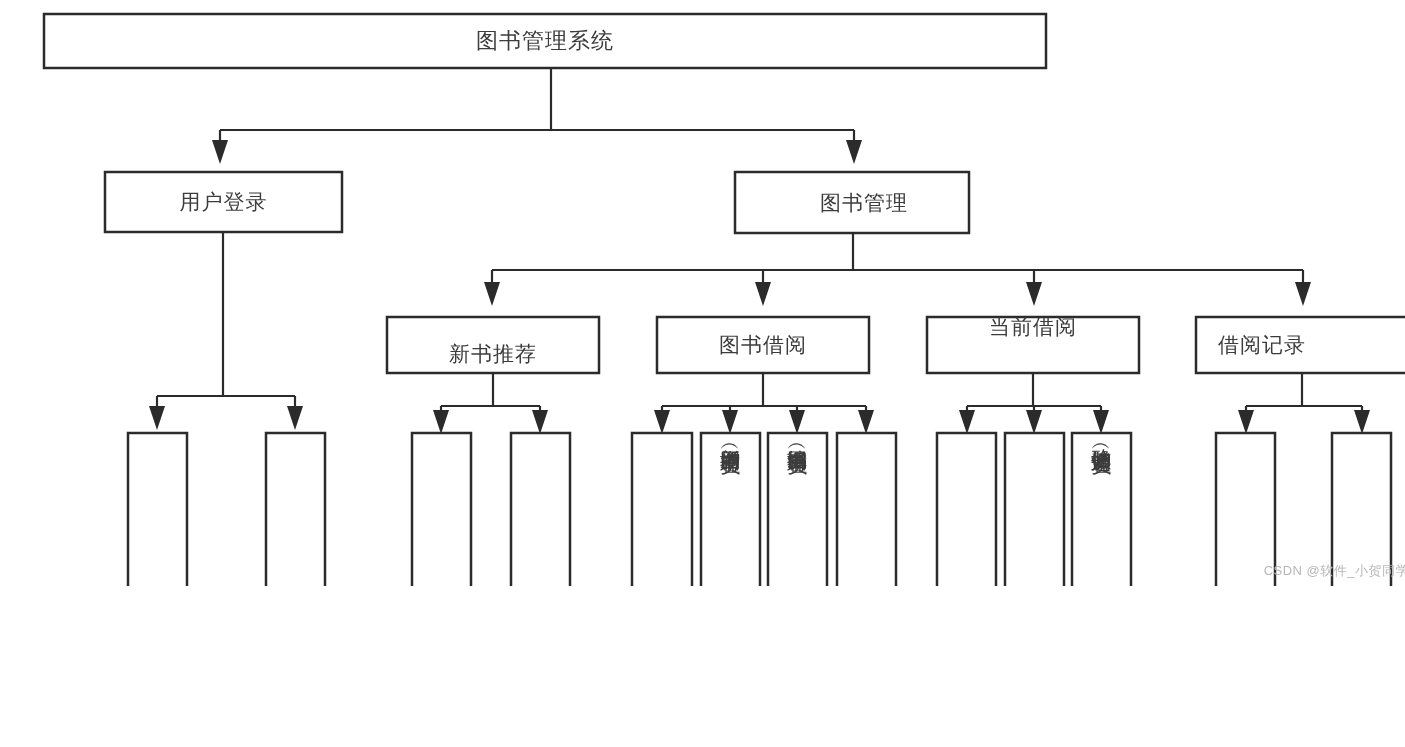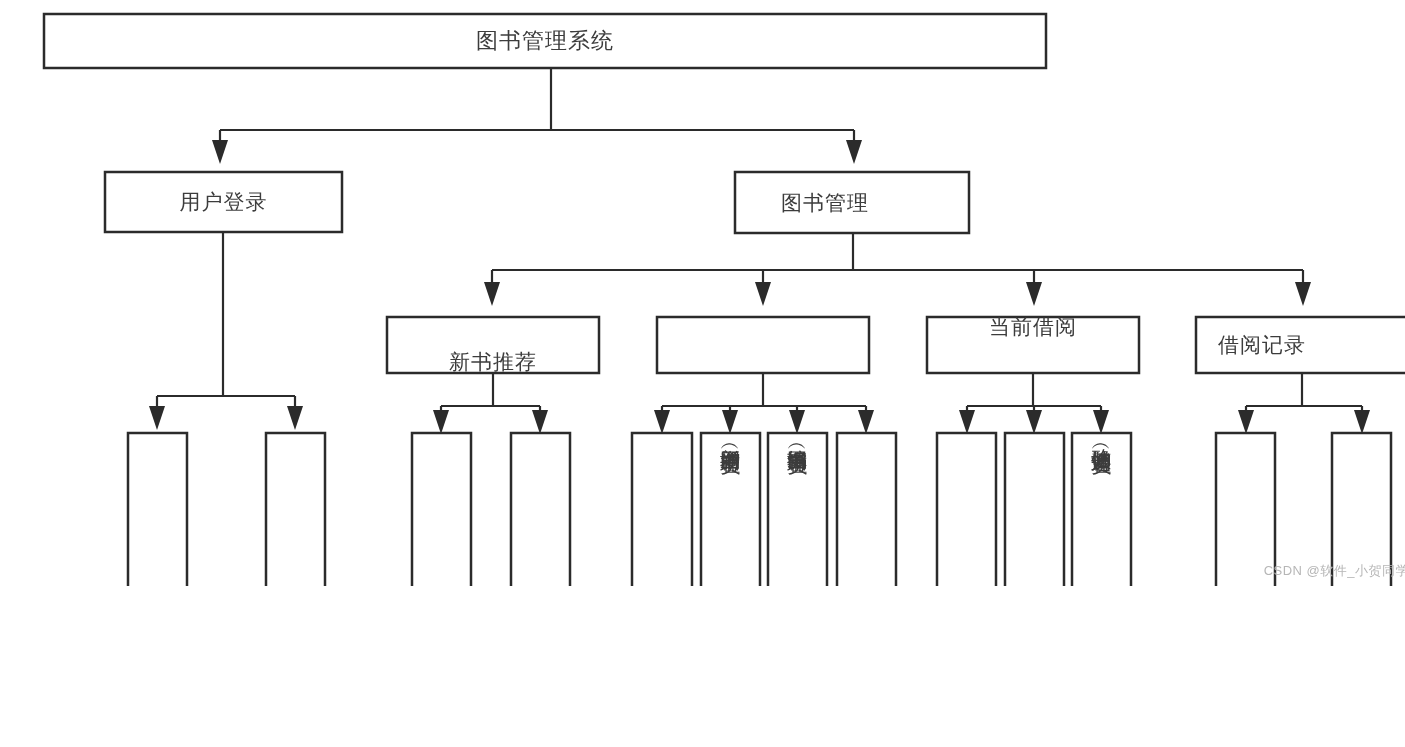--- a/index.html
+++ b/index.html
@@ -192,28 +192,31 @@
   </svg>
 
   <div class="hlabel-wrap" style="left:20px; top:14px; width:1002px; height:54px;">
     <span class="hlabel-text title-text">图书管理系统</span>
   </div>
 
   <div class="hlabel-wrap" style="left:81px; top:172px; width:237px; height:60px;">
     <span class="hlabel-text">用户登录</span>
   </div>
 
-  <div class="hlabel-wrap" style="left:684px; top:172px; width:234px; height:61px;">
+  <div class="hlabel-wrap" style="left:723px; top:172px; width:234px; height:61px;">
     <span class="hlabel-text">图书管理</span>
   </div>
 
-  <div class="hlabel-wrap" style="left:363px; top:334px; width:212px; height:56px;border-radius:23px;">
+  <div class="hlabel-wrap" style="left:363px; top:326px; width:212px; height:56px;border-radius:23px;">
     <span class="hlabel-text">新书推荐</span>
   </div>
 
+  <div class="hlabel-wrap" style="left:633px; top:317px; width:212px; height:56px;">
+    <span class="hlabel-text">图书借阅</span>
+  </div>
 
   <div class="hlabel-wrap" style="left:903px; top:299px; width:212px; height:56px;">
     <span class="hlabel-text">当前借阅</span>
   </div>
 
   <div class="hlabel-wrap" style="left:1132px; top:317px; width:212px; height:56px;">
     <span class="hlabel-text">借阅记录</span>
   </div>
 
   <div class="vlabel-wrap" style="left:104px; top:433px; width:59px; height:300px;">

